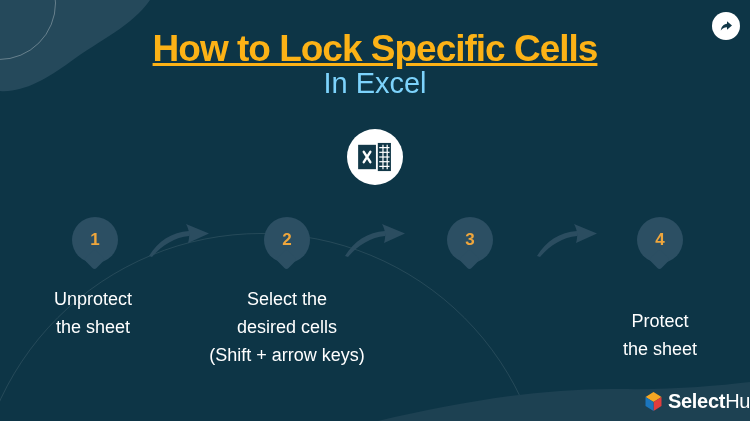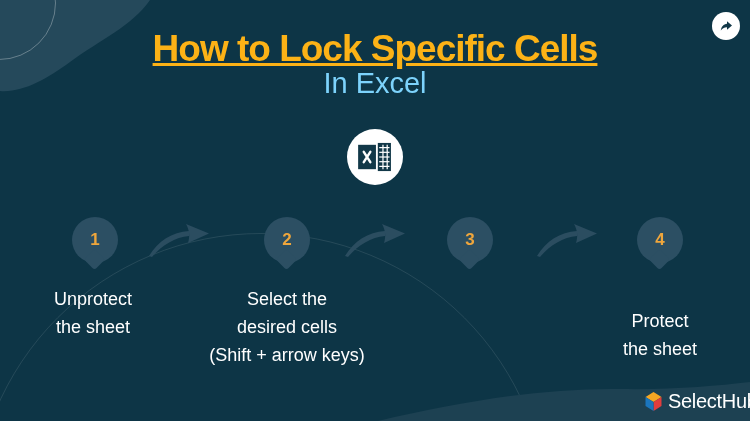--- a/index.html
+++ b/index.html
@@ -57,21 +57,21 @@
   }
   .step-label{
     color:#ffffff;font-size:18px;line-height:28px;text-align:center;
     white-space:pre-line;
   }
   
   .brand{
     left:644px;top:390px;display:flex;align-items:center;gap:5px;
   }
   .brand-text{color:#ffffff;font-size:20px;letter-spacing:-0.3px;}
-  .brand-text b{font-weight:400;}
+  .brand-text b{font-weight:700;}
   .brand-text .light{font-weight:400;}
 </style>
 </head>
 <body>
 
 <div class="canvas">
 
   <svg class="abs blob-topleft" width="170" height="100" viewBox="0 0 170 100" aria-hidden="true">
     <path d="M0,0 L150,0 C132,26 100,40 70,62 C47,79 22,93 0,91 Z" fill="#25495b"></path>
   </svg>

